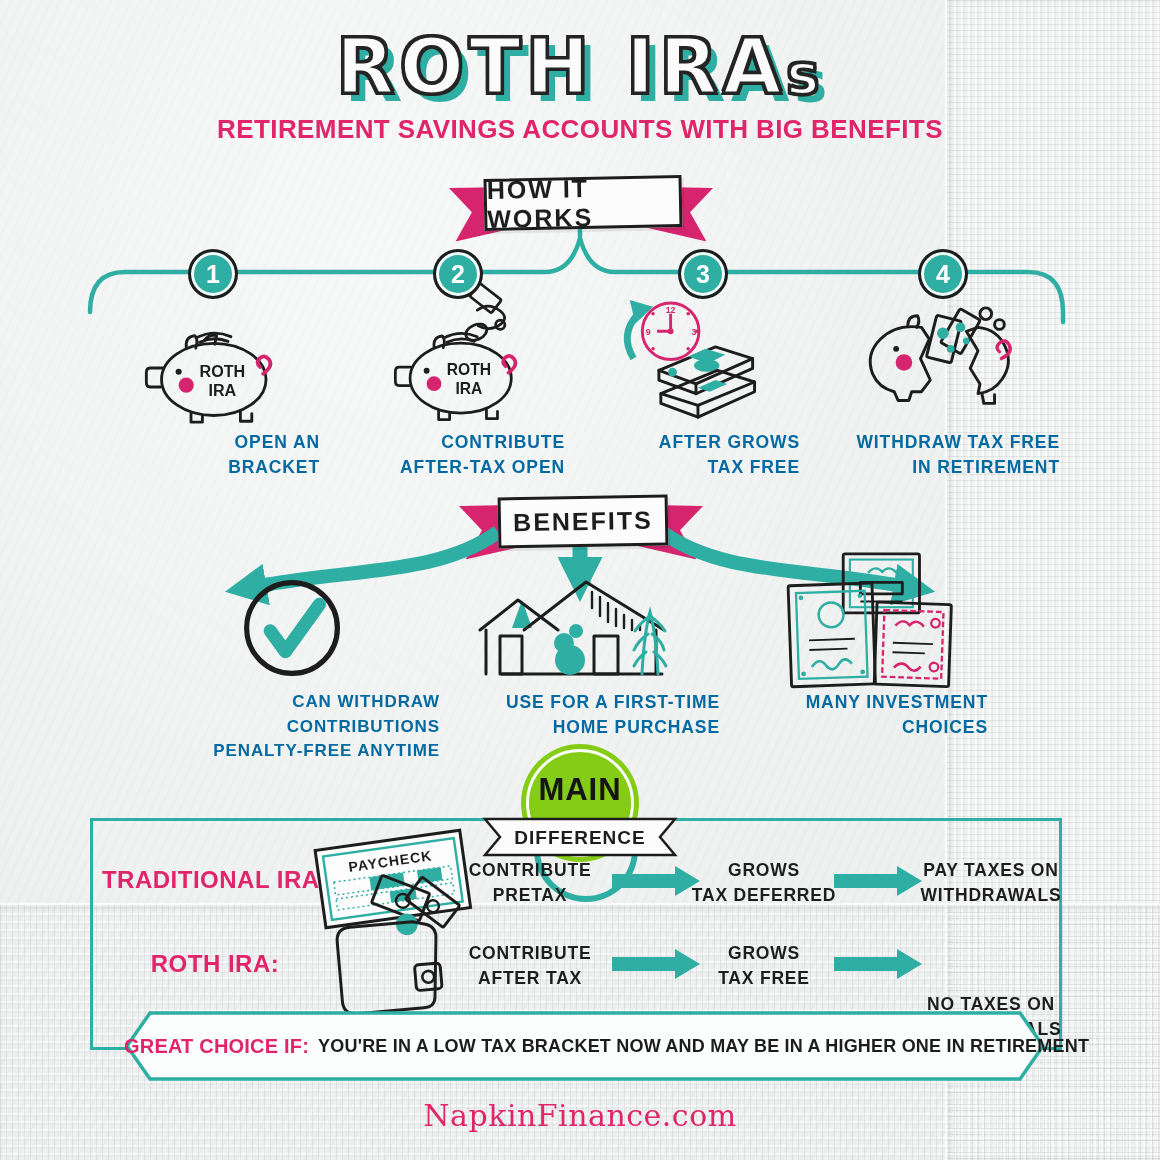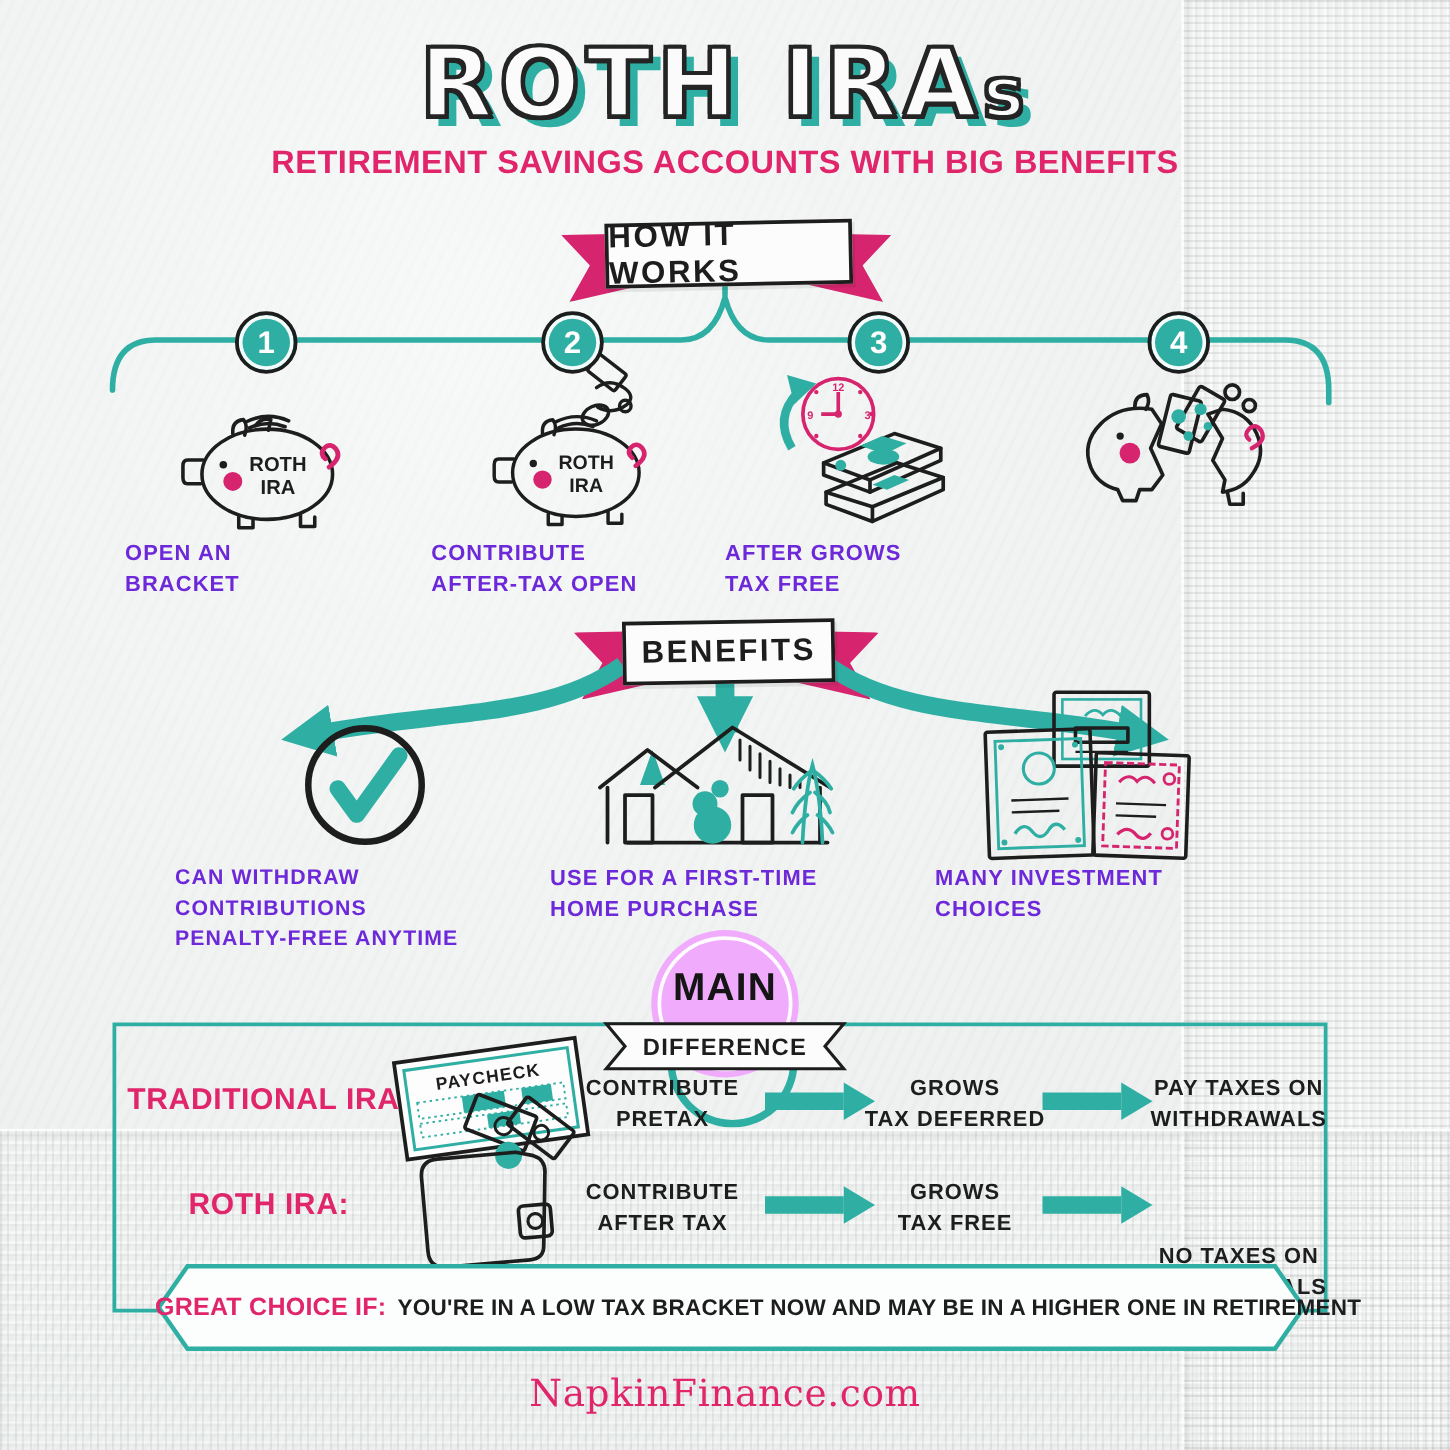--- a/index.html
+++ b/index.html
@@ -47,32 +47,32 @@
   .rib{position:absolute;width:62px;height:54px;background:#d6256e;
     filter:drop-shadow(1.5px 1.5px 0 rgba(29,29,29,.8)) drop-shadow(-1px 1px 0 rgba(29,29,29,.5));}
   .rib.l{clip-path:polygon(0 0,100% 12%,100% 88%,0 100%,32% 50%);transform:rotate(-7deg);}
   .rib.r{clip-path:polygon(100% 0,0 12%,0 88%,100% 100%,68% 50%);transform:rotate(7deg);}
 
   
   .step-num{position:absolute;top:249px;width:44px;height:44px;border-radius:50%;
     background:#2fafa3;border:3px solid #1d1d1d;box-shadow:inset 0 0 0 3px rgba(255,255,255,.95);
     display:flex;align-items:center;justify-content:center;
     color:#fff;font-size:25px;font-weight:700;z-index:3;}
-  .hand-label{position:absolute;text-align:left;font-weight:700;
-    font-size:17.5px;letter-spacing:.9px;line-height:1.45;color:#6d28d9;z-index:2;}
+  .hand-label{position:absolute;text-align:right;font-weight:700;
+    font-size:17.5px;letter-spacing:.9px;line-height:1.45;color:#0369a1;z-index:2;}
 
   svg{overflow:visible;}
   svg text{font-family:"Liberation Sans",sans-serif;font-weight:700;}
   .ink{fill:none;stroke:#1d1d1d;stroke-width:3;stroke-linecap:round;stroke-linejoin:round;}
 
   
   .table-box{left:90px;top:818px;width:966px;height:226px;border:3.5px solid #2fafa3;z-index:2;}
   .badge{left:500px;top:738px;width:160px;height:168px;z-index:3;}
   .badge-circle{position:absolute;left:21px;top:6px;width:118px;height:118px;border-radius:50%;
-    background:#f0abfc;display:flex;align-items:center;justify-content:center;padding-bottom:26px;box-sizing:border-box;}
+    background:#84cc16;display:flex;align-items:center;justify-content:center;padding-bottom:26px;box-sizing:border-box;}
   .badge-circle::before{content:"";position:absolute;inset:5px;border:3px solid rgba(255,255,255,.95);border-radius:50%;}
   .badge-circle span{font-size:31px;font-weight:700;color:#151515;letter-spacing:1px;}
   .badge-ribbon{position:absolute;left:-18px;top:78px;width:196px;height:42px;}
   .badge-arc{position:absolute;left:34px;top:112px;width:92px;height:46px;border:6px solid #2fafa3;
     border-top:none;border-radius:0 0 60px 60px;}
   .row-label{position:absolute;font-weight:700;color:#e0256b;text-align:center;letter-spacing:.5px;z-index:3;}
   .cell{position:absolute;text-align:center;font-weight:700;font-size:17.5px;letter-spacing:.8px;line-height:1.42;z-index:3;}
   .tarrow{position:absolute;width:88px;height:30px;z-index:3;}
   .tarrow .shaft{position:absolute;left:0;top:8px;width:63px;height:14px;background:#2fafa3;}
   .tarrow::after{content:"";position:absolute;right:0;top:0;width:0;height:0;
@@ -207,20 +207,21 @@
     <circle cx="40" cy="46" r="3" fill="#1d1d1d"></circle>
     <circle cx="48" cy="60" r="8.5" fill="#d6256e"></circle>
     <path class="ink" d="M112 28 l12 20 l-8 18 l10 16 l-2 10 q16 -2 24 -14 q12 -16 4 -34 q-8 -18 -28 -20 z" fill="#fdfdfd"></path>
     <path class="ink" d="M128 92 l2 10 h11 v-9"></path>
     <path d="M148 56 q12 -6 8 -14 q-4 -7 -10 -2 q-5 5 0 9" fill="none" stroke="#d6256e" stroke-width="3.5" stroke-linecap="round"></path>
   </svg>
 
   <div class="hand-label" style="left:100px;top:430px;width:220px;"><span>OPEN AN</span><br><span>BRACKET</span></div>
   <div class="hand-label" style="left:345px;top:430px;width:220px;"><span>CONTRIBUTE</span><br><span>AFTER-TAX OPEN</span></div>
   <div class="hand-label" style="left:580px;top:430px;width:220px;"><span>AFTER GROWS</span><br><span>TAX FREE</span></div>
+  <div class="hand-label" style="left:820px;top:430px;width:240px;"><span>WITHDRAW TAX FREE</span><br><span>IN RETIREMENT</span></div>
 
   <div class="rib l abs z2" style="left:462px;top:502px;"></div>
   <div class="rib r abs z2" style="left:638px;top:502px;"></div>
   <div class="banner-box z3" style="left:498px;top:496px;width:164px;height:45px;transform:rotate(-1deg);">
     <span>BENEFITS</span>
   </div>
 
   <svg class="abs z2" style="left:140px;top:528px;" width="880" height="72" viewBox="0 0 880 72">
     <defs>
       <marker id="ah" orient="auto" markerWidth="3" markerHeight="3" refX="0.6" refY="1.5">

